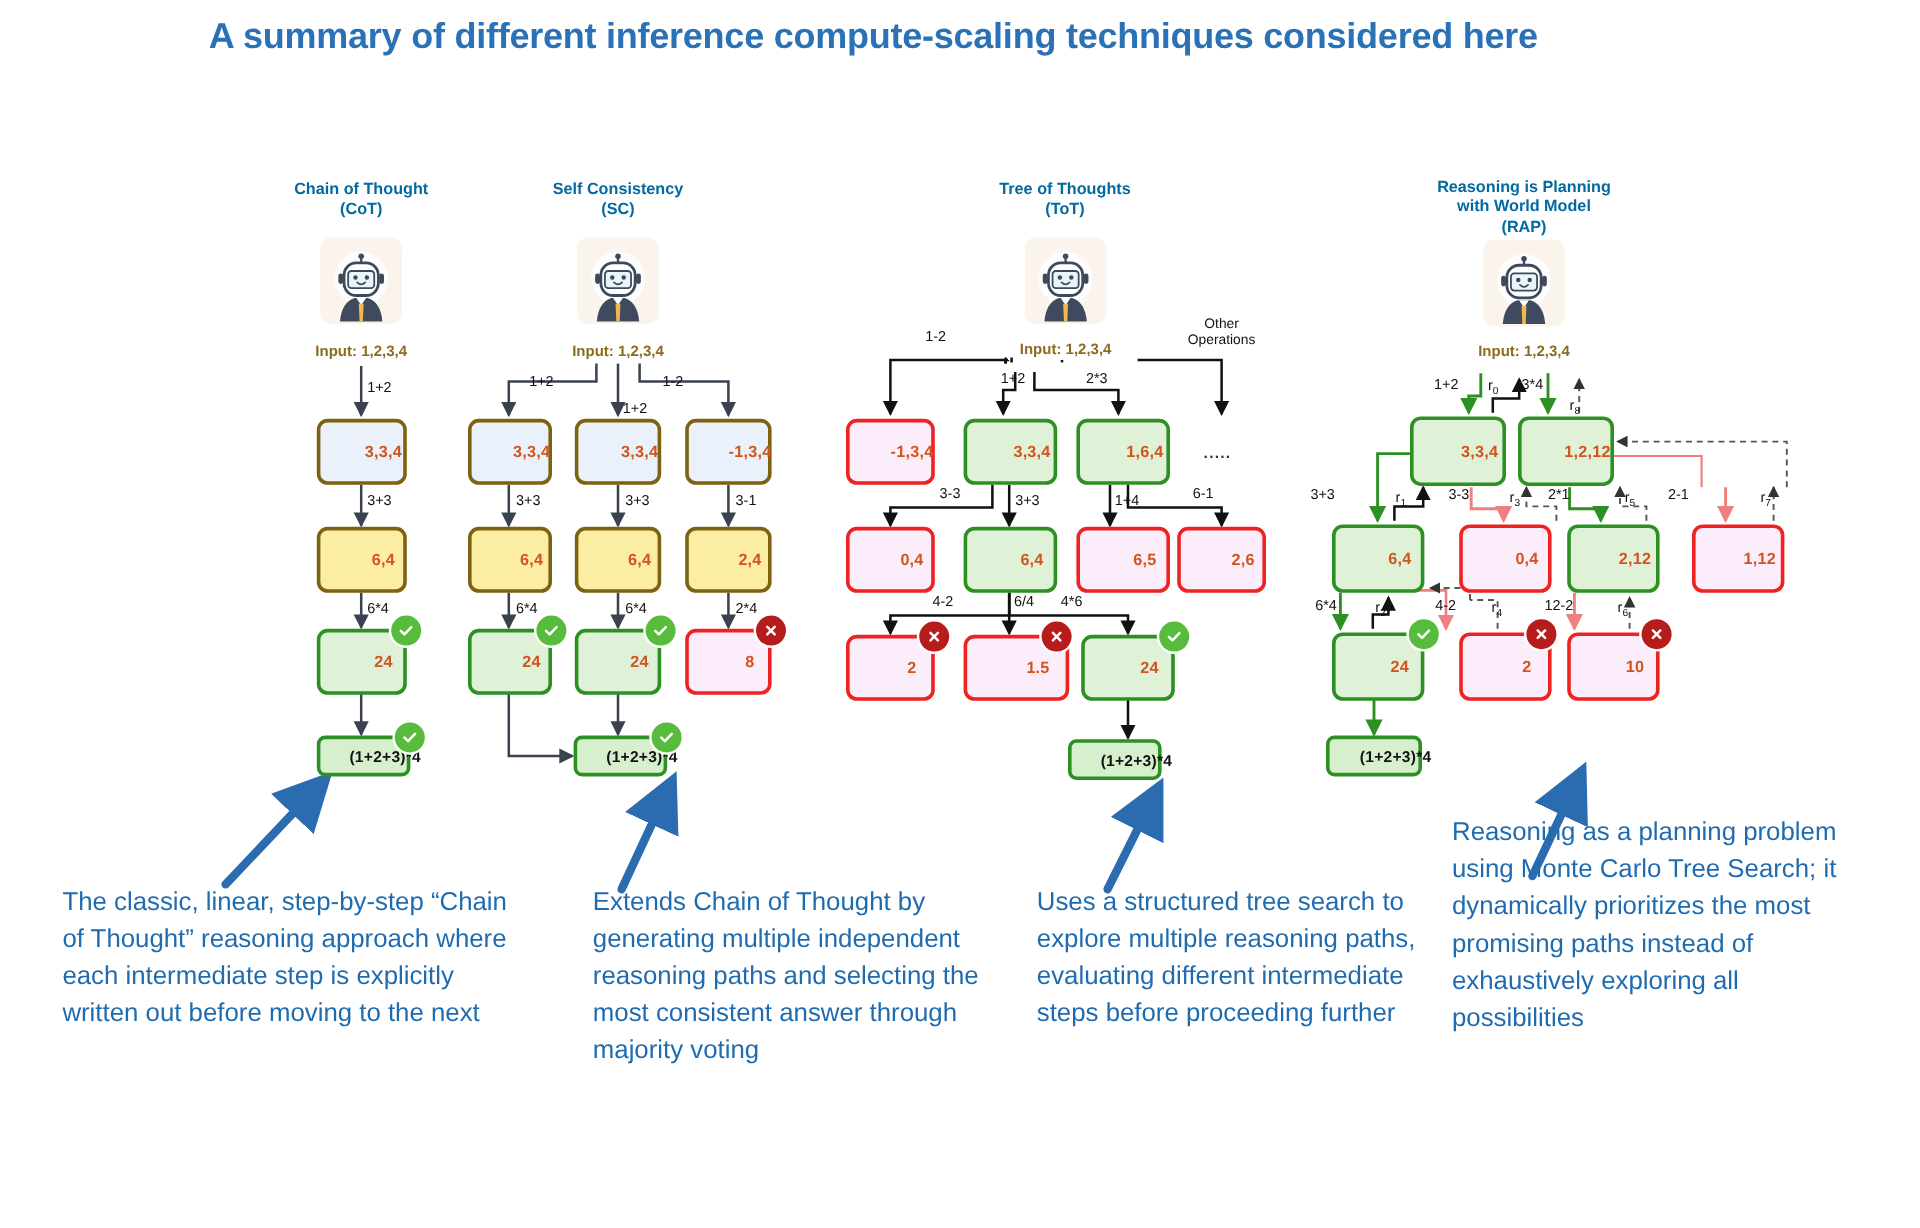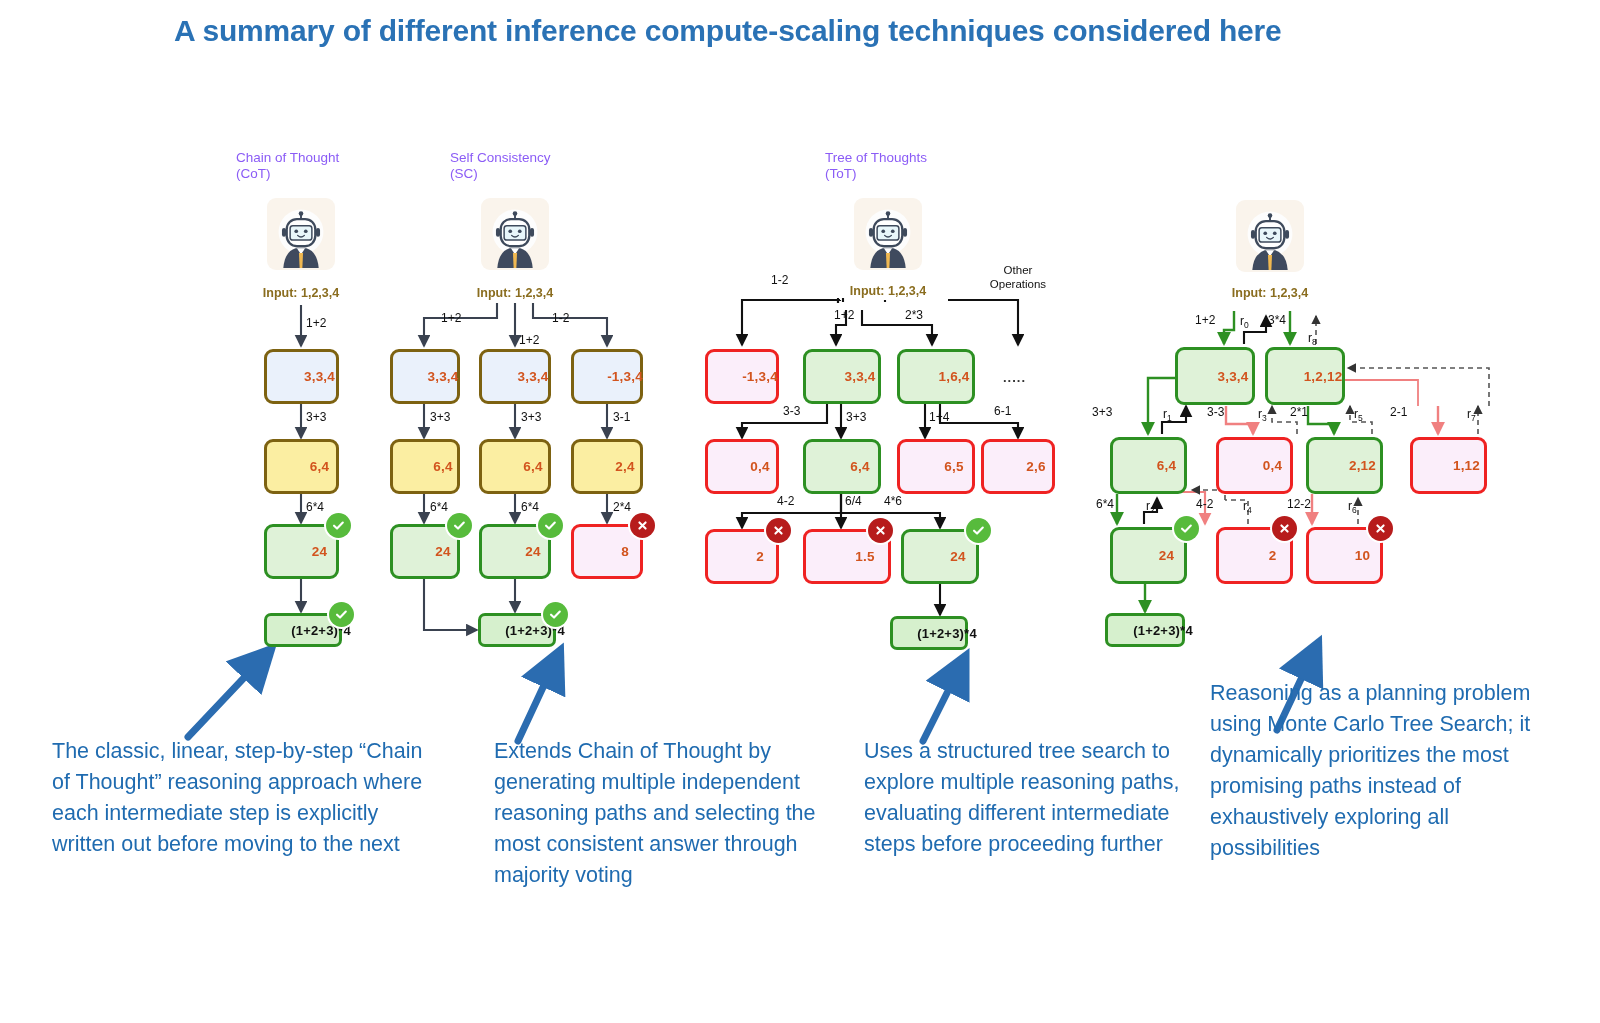--- a/index.html
+++ b/index.html
@@ -17,21 +17,22 @@
     position:absolute;
     left:174px;top:10px;width:1180px;
     font-size:30px;font-weight:bold;line-height:1.42;
     color:#2a72b5;
     letter-spacing:-0.2px;
   }
 
   
   .col-title{
     position:absolute;
-    font-size:13.5px;font-weight:normal;color:#8b5cf6;
+    text-align:center;
+    font-size:13.5px;font-weight:bold;color:#0369a1;
     line-height:1.22;
   }
 
   
   .avatar{
     position:absolute;
     width:68px;height:72px;
     background:#faf4ec;
     border-radius:9px;
     overflow:hidden;
@@ -407,20 +408,25 @@
     </div>
   <div class="node green" style="left:901px;top:529px;width:78px;height:55px;">24</div>
   <div class="badge ok" style="left:966px;top:518px;">
       <svg width="13" height="13" viewBox="0 0 16 16">
         <path d="M2.5 8.2 L6.2 11.8 L13.3 4.4" stroke="#fff" stroke-width="2.6" fill="none" stroke-linecap="round" stroke-linejoin="round"></path>
       </svg>
     </div>
 
   <div class="node final" style="left:890px;top:616px;width:78px;height:34px;">(1+2+3)*4</div>
 
+  <div class="col-title" style="left:1195px;top:148px;width:150px;">
+    <div>Reasoning is Planning</div>
+    <div>with World Model</div>
+    <div>(RAP)</div>
+  </div>
   <div class="avatar" style="left:1236px;top:200px;">
     <svg viewBox="0 0 100 100">
         <circle cx="50" cy="47" r="33" fill="#fdfdfd"></circle>
         <circle cx="50" cy="20" r="3.4" fill="#3e4a5c"></circle>
         <rect x="48.6" y="22" width="2.8" height="6" fill="#3e4a5c"></rect>
         <rect x="29" y="28" width="42" height="40" rx="15" fill="#fff" stroke="#3e4a5c" stroke-width="3.4"></rect>
         <rect x="34" y="38" width="32" height="21" rx="4" fill="#e8f6fa" stroke="#3e4a5c" stroke-width="2.2"></rect>
         <circle cx="43" cy="46" r="2.7" fill="#3e4a5c"></circle>
         <circle cx="57" cy="46" r="2.7" fill="#3e4a5c"></circle>
         <path d="M45 52 q5 5 10 0" stroke="#3e4a5c" stroke-width="2" fill="none" stroke-linecap="round"></path>

